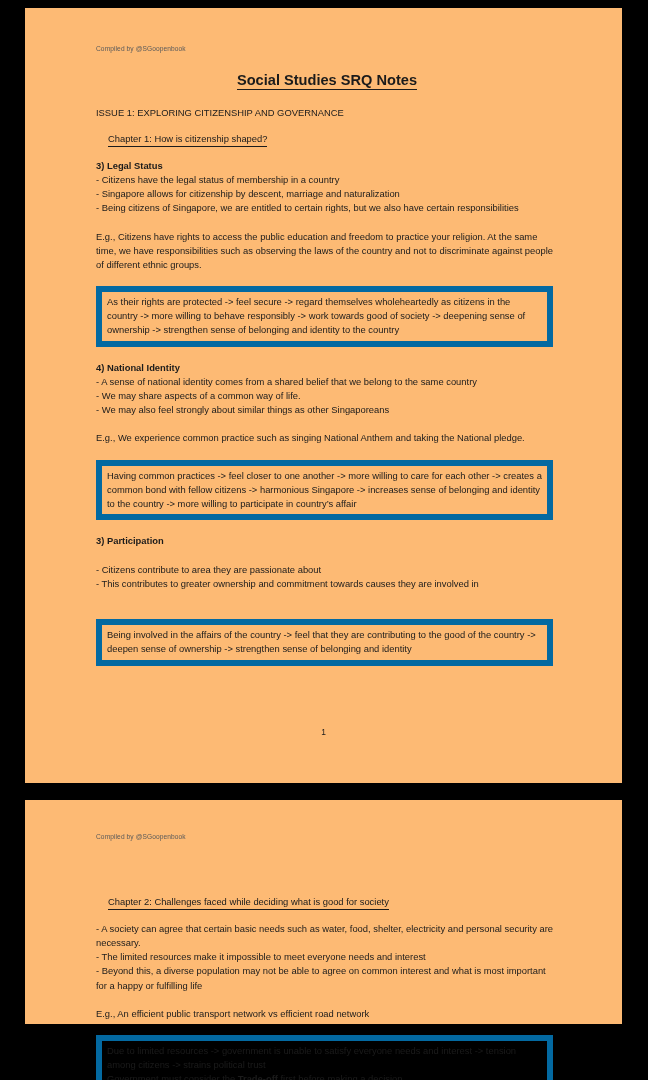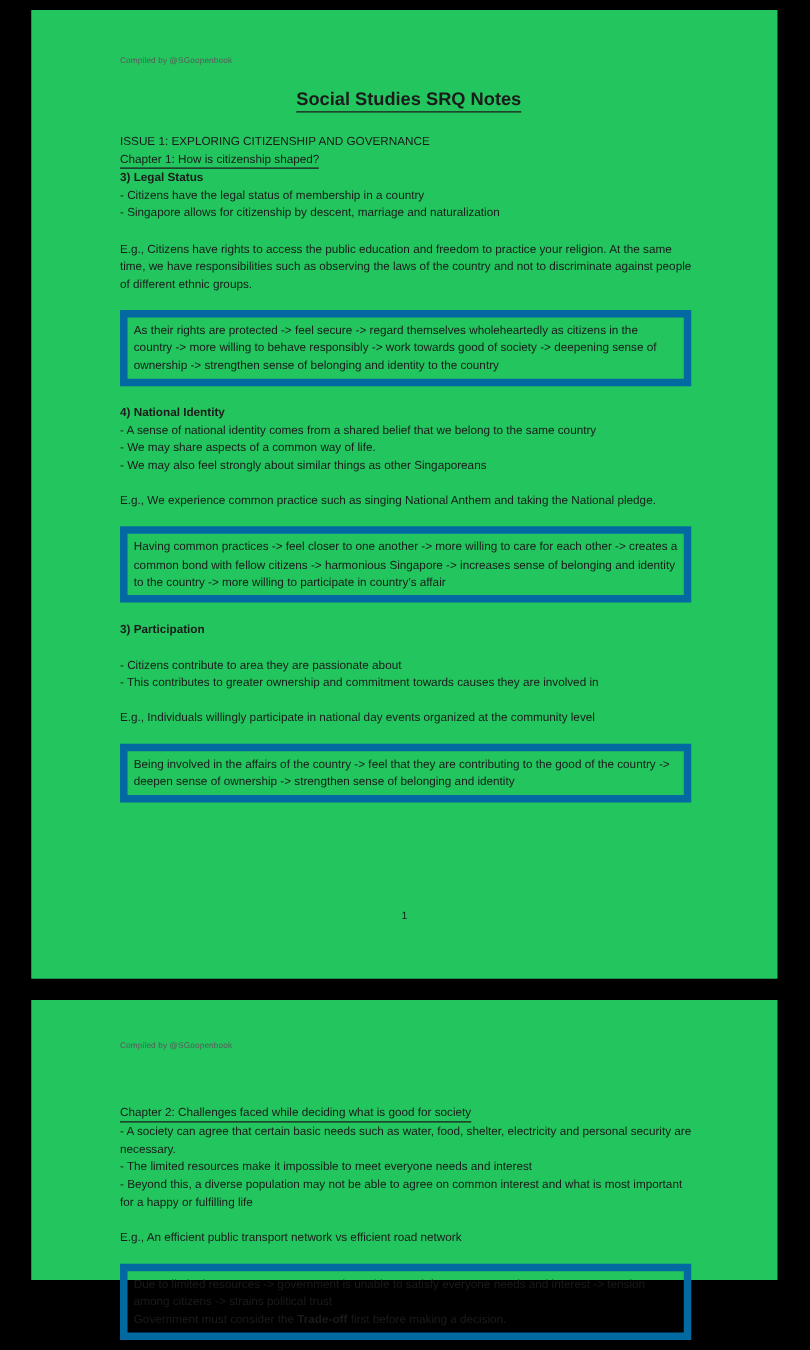--- a/index.html
+++ b/index.html
@@ -17,21 +17,21 @@
   .viewer {
     position: relative;
     width: 648px;
     height: 1080px;
     background: #000000;
   }
   .page {
     position: absolute;
     left: 25px;
     width: 597px;
-    background: #22c55e;
+    background: #fdba74;
     box-sizing: border-box;
   }
   #page-1 { top: 8px; height: 775px; }
   #page-2 { top: 800px; height: 224px; }
 
   .page-inner {
     position: relative;
     width: 100%;
     height: 100%;
     box-sizing: border-box;
@@ -73,21 +73,21 @@
     padding-bottom: 1px;
   }
 
   .line { margin: 0; white-space: pre-wrap; }
   .line.bold { font-weight: bold; }
   .line.underline-head {
     display: inline-block;
     border-bottom: 1px solid #1b1b1b;
     padding-bottom: 0px;
   }
-  .head-wrap { margin: 0; }
+  .head-wrap { margin: 12px; }
 
   .gap { height: 14.1px; }
   .gap-half { height: 7px; }
 
   .callout {
     border: 6px solid #0369a1;
     box-sizing: border-box;
     padding: 3px 5px 3.5px 5px;
     margin: 0;
     width: 457px;
@@ -120,20 +120,21 @@
 
         <div class="doc-title"><span>Social Studies SRQ Notes</span></div>
 
         <p class="line">ISSUE 1: EXPLORING CITIZENSHIP AND GOVERNANCE</p>
 
         <div class="head-wrap"><span class="line underline-head">Chapter 1: How is citizenship shaped?</span></div>
 
         <p class="line bold">3) Legal Status</p>
         <p class="line">- Citizens have the legal status of membership in a country</p>
         <p class="line">- Singapore allows for citizenship by descent, marriage and naturalization</p>
+        <p class="line">- Being citizens of Singapore, we are entitled to certain rights, but we also have certain responsibilities</p>
         <div class="gap"></div>
         <p class="line">E.g., Citizens have rights to access the public education and freedom to practice your religion. At the same time, we have responsibilities such as observing the laws of the country and not to discriminate against people of different ethnic groups.</p>
         <div class="gap"></div>
         <div class="callout">
           <p>As their rights are protected -&gt; feel secure -&gt; regard themselves wholeheartedly as citizens in the country -&gt; more willing to behave responsibly -&gt; work towards good of society -&gt; deepening sense of ownership -&gt; strengthen sense of belonging and identity to the country</p>
         </div>
         <div class="gap"></div>
 
         <p class="line bold">4) National Identity</p>
         <p class="line">- A sense of national identity comes from a shared belief that we belong to the same country</p>
@@ -145,21 +146,20 @@
         <div class="callout">
           <p>Having common practices -&gt; feel closer to one another -&gt; more willing to care for each other -&gt; creates a common bond with fellow citizens -&gt; harmonious Singapore -&gt; increases sense of belonging and identity to the country -&gt; more willing to participate in country’s affair</p>
         </div>
         <div class="gap"></div>
 
         <p class="line bold">3) Participation</p>
         <div class="gap"></div>
         <p class="line">- Citizens contribute to area they are passionate about</p>
         <p class="line">- This contributes to greater ownership and commitment towards causes they are involved in</p>
         <div class="gap"></div>
-        <p class="line">E.g., Individuals willingly participate in national day events organized at the community level</p>
         <div class="gap"></div>
         <div class="callout">
           <p>Being involved in the affairs of the country -&gt; feel that they are contributing to the good of the country -&gt; deepen sense of ownership -&gt; strengthen sense of belonging and identity</p>
         </div>
 
       </div>
 
       <div class="page-number">1</div>
     </div>
   </div>

